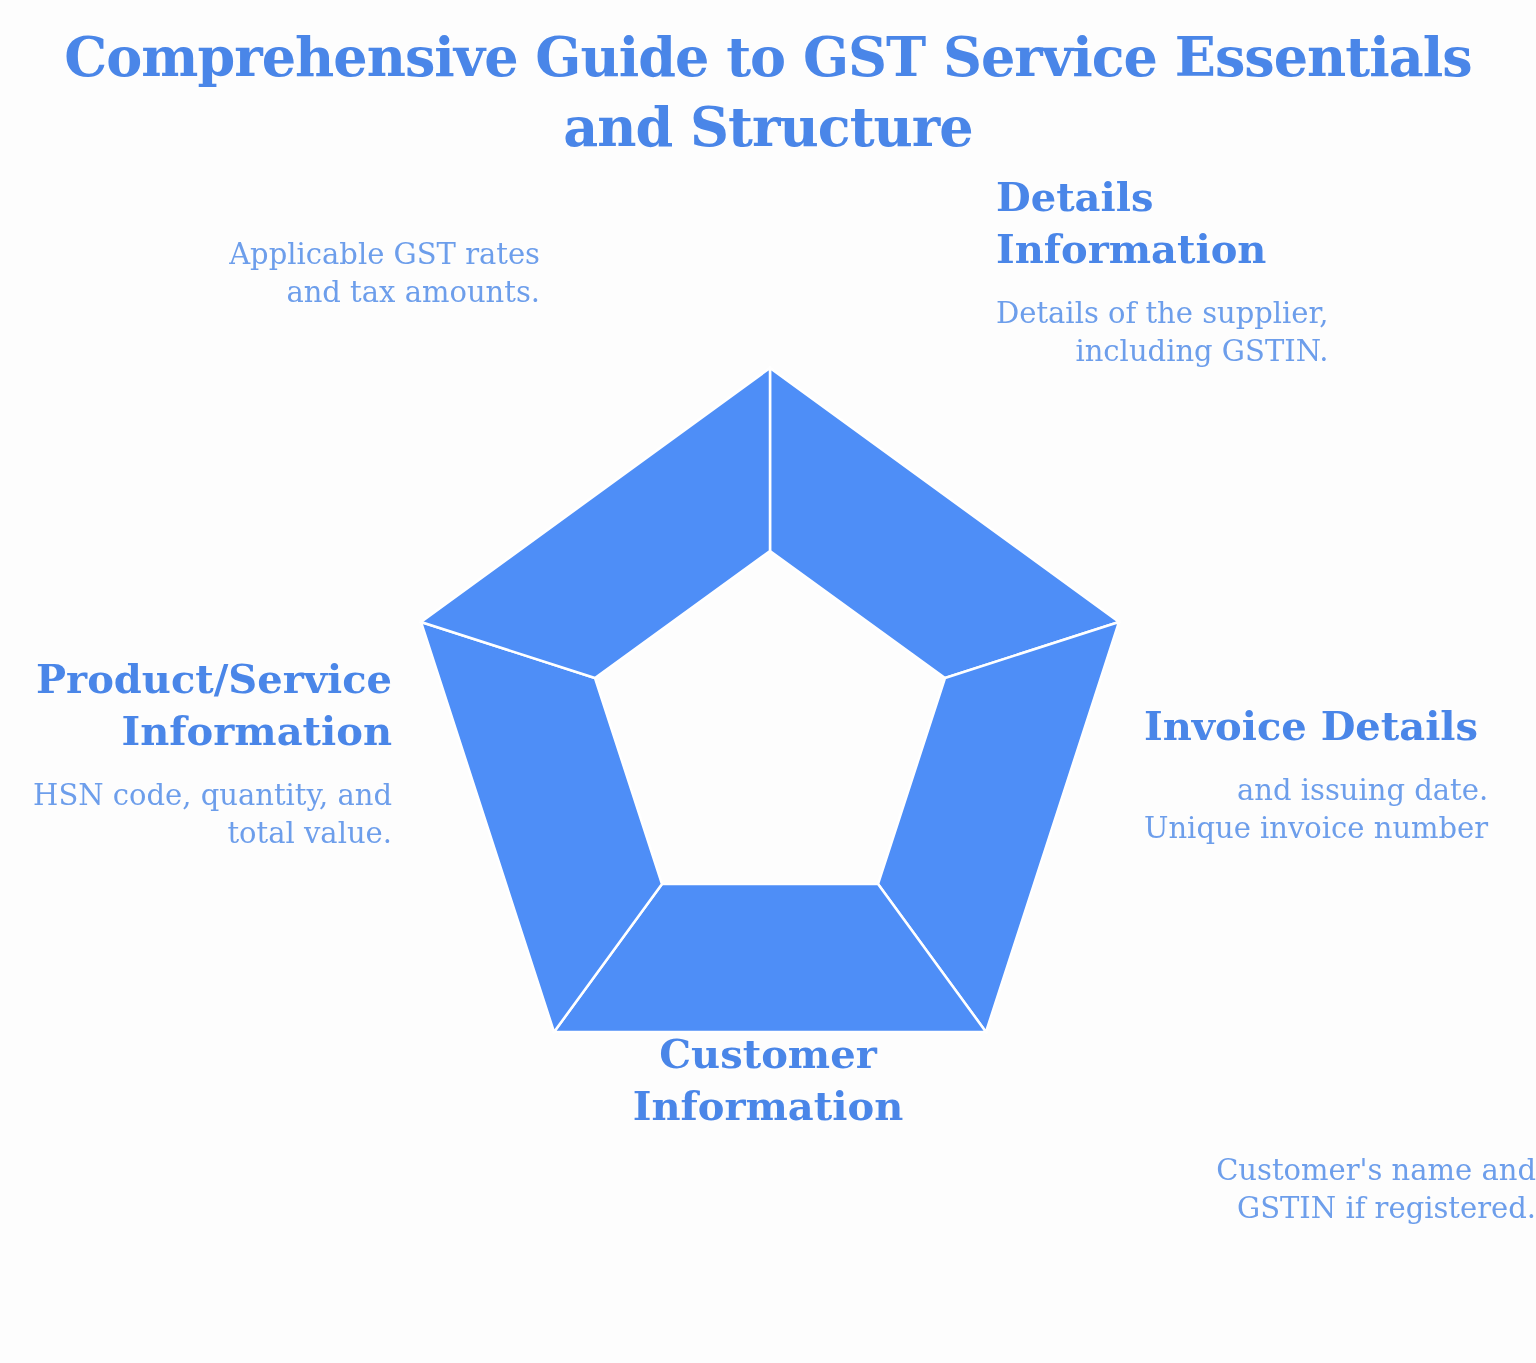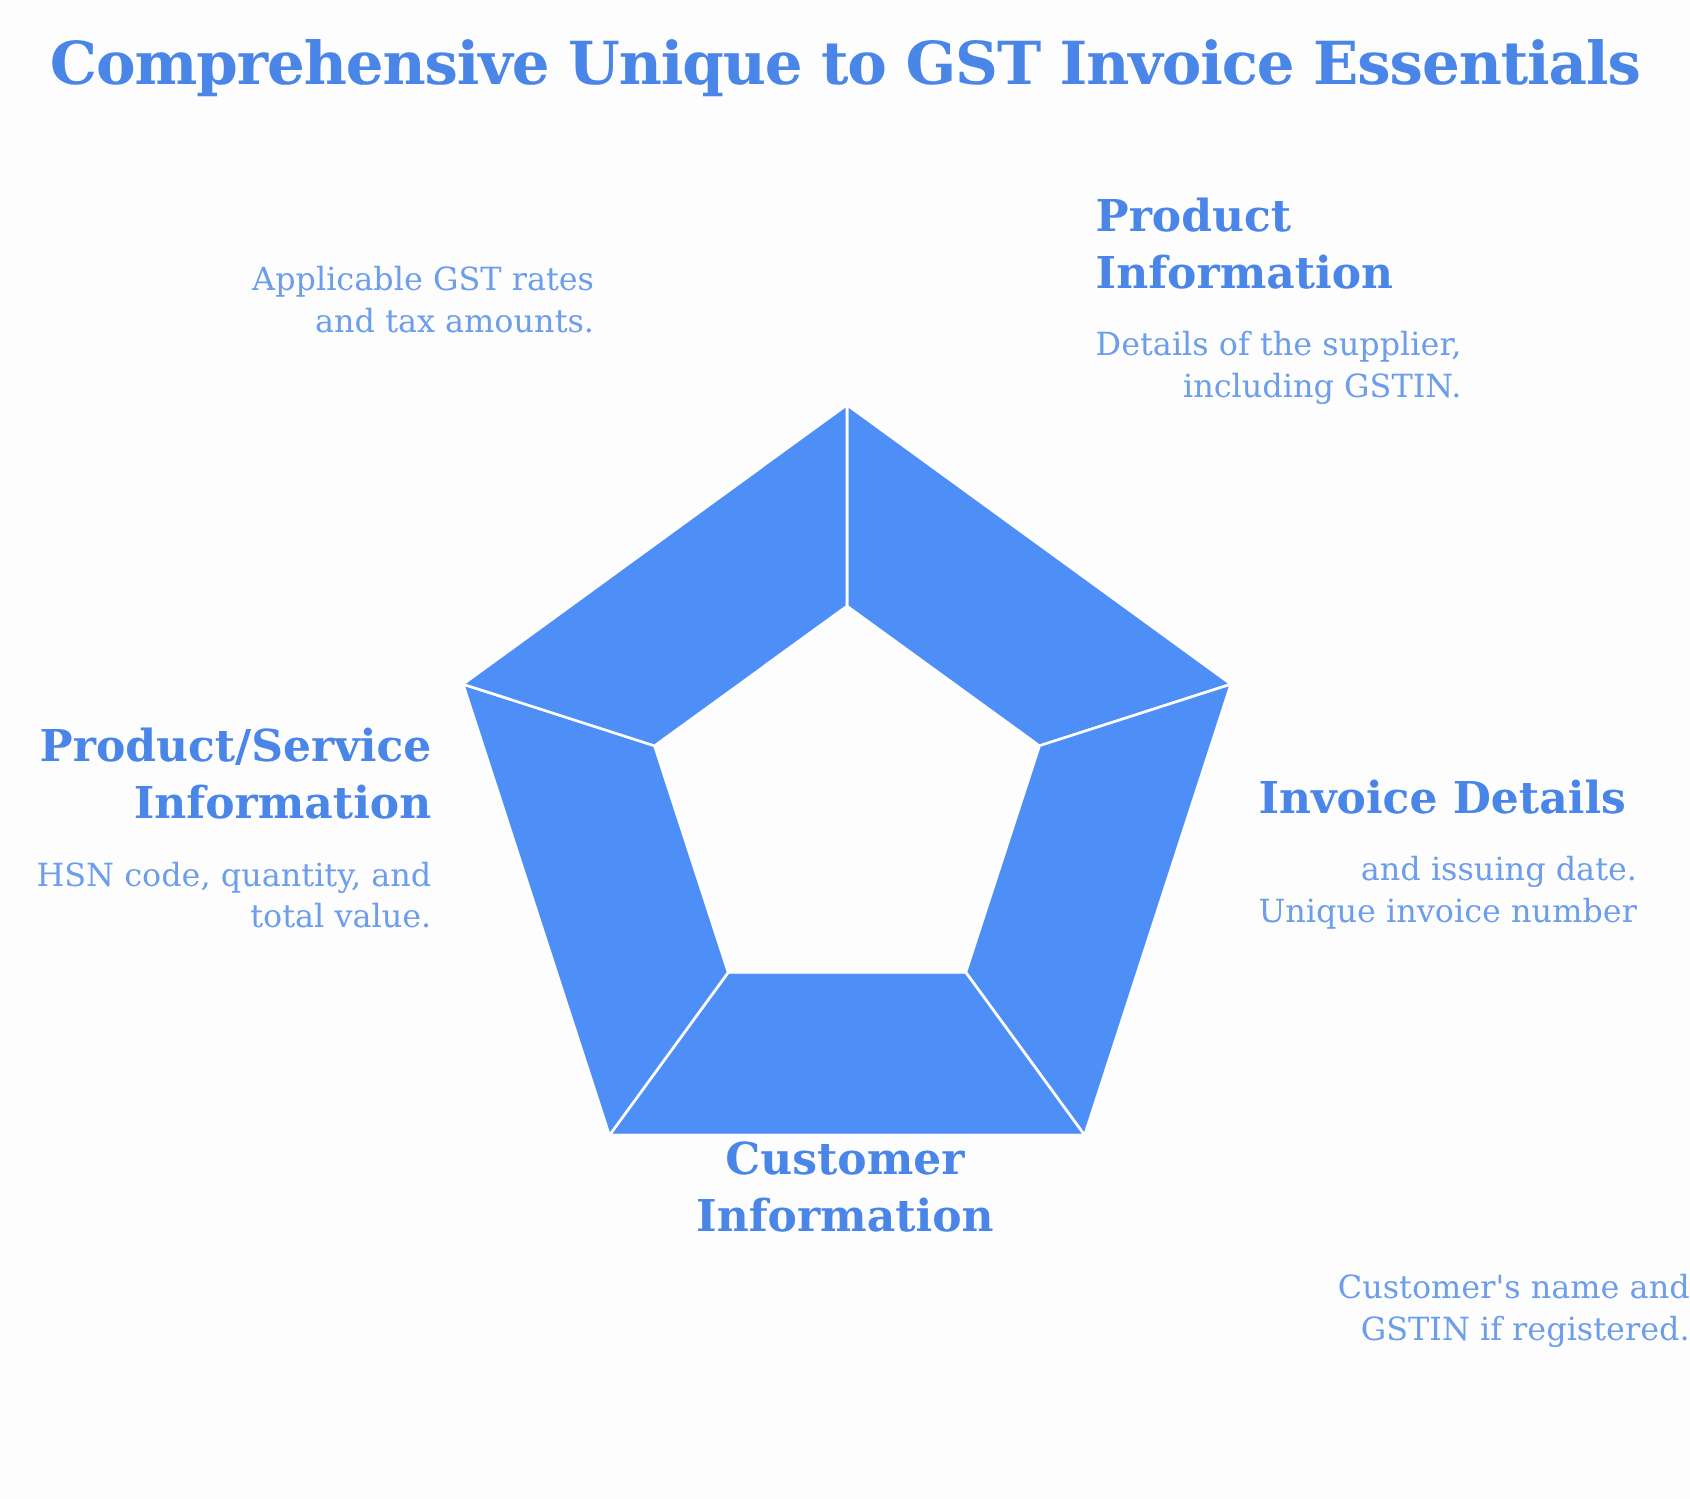--- a/index.html
+++ b/index.html
@@ -58,41 +58,42 @@
   .sec-product  { top: 653px;  right: 1144px; text-align: right; }
   .sec-invoice  { top: 700px;  left: 1144px;  text-align: left; }
   .sec-customer { top: 1028px; left: 0; width: 100%; text-align: center; }
 </style>
 </head>
 <body>
 
 <div class="canvas">
 
   <h1 class="title">
-    <span class="line">Comprehensive Unique to GST Invoice Essentials</span>
+    <span class="line">Comprehensive Guide to GST Service Essentials</span>
+    <span class="line">and Structure</span>
   </h1>
 
   <svg class="pentagon-svg" viewBox="0 0 1536 1363">
     <polygon points="770,368 1119,622 945,678 770,551" fill="#4e8ef7"></polygon>
     <polygon points="1119,622 986,1032 878,884 945,678" fill="#4e8ef7"></polygon>
     <polygon points="986,1032 554,1032 662,884 878,884" fill="#4e8ef7"></polygon>
     <polygon points="554,1032 421,622 595,678 662,884" fill="#4e8ef7"></polygon>
     <polygon points="421,622 770,368 770,551 595,678" fill="#4e8ef7"></polygon>
   </svg>
 
   <section class="label sec-tax">
     <p>
       <span class="line">Applicable GST rates</span>
       <span class="line">and tax amounts.</span>
     </p>
   </section>
 
   <section class="label sec-supplier">
     <h2>
-      <span class="line">Product</span>
+      <span class="line">Details</span>
       <span class="line">Information</span>
     </h2>
     <p>
       <span class="line">Details of the supplier,</span>
       <span class="line">including GSTIN.</span>
     </p>
   </section>
 
   <section class="label sec-product">
     <h2>

